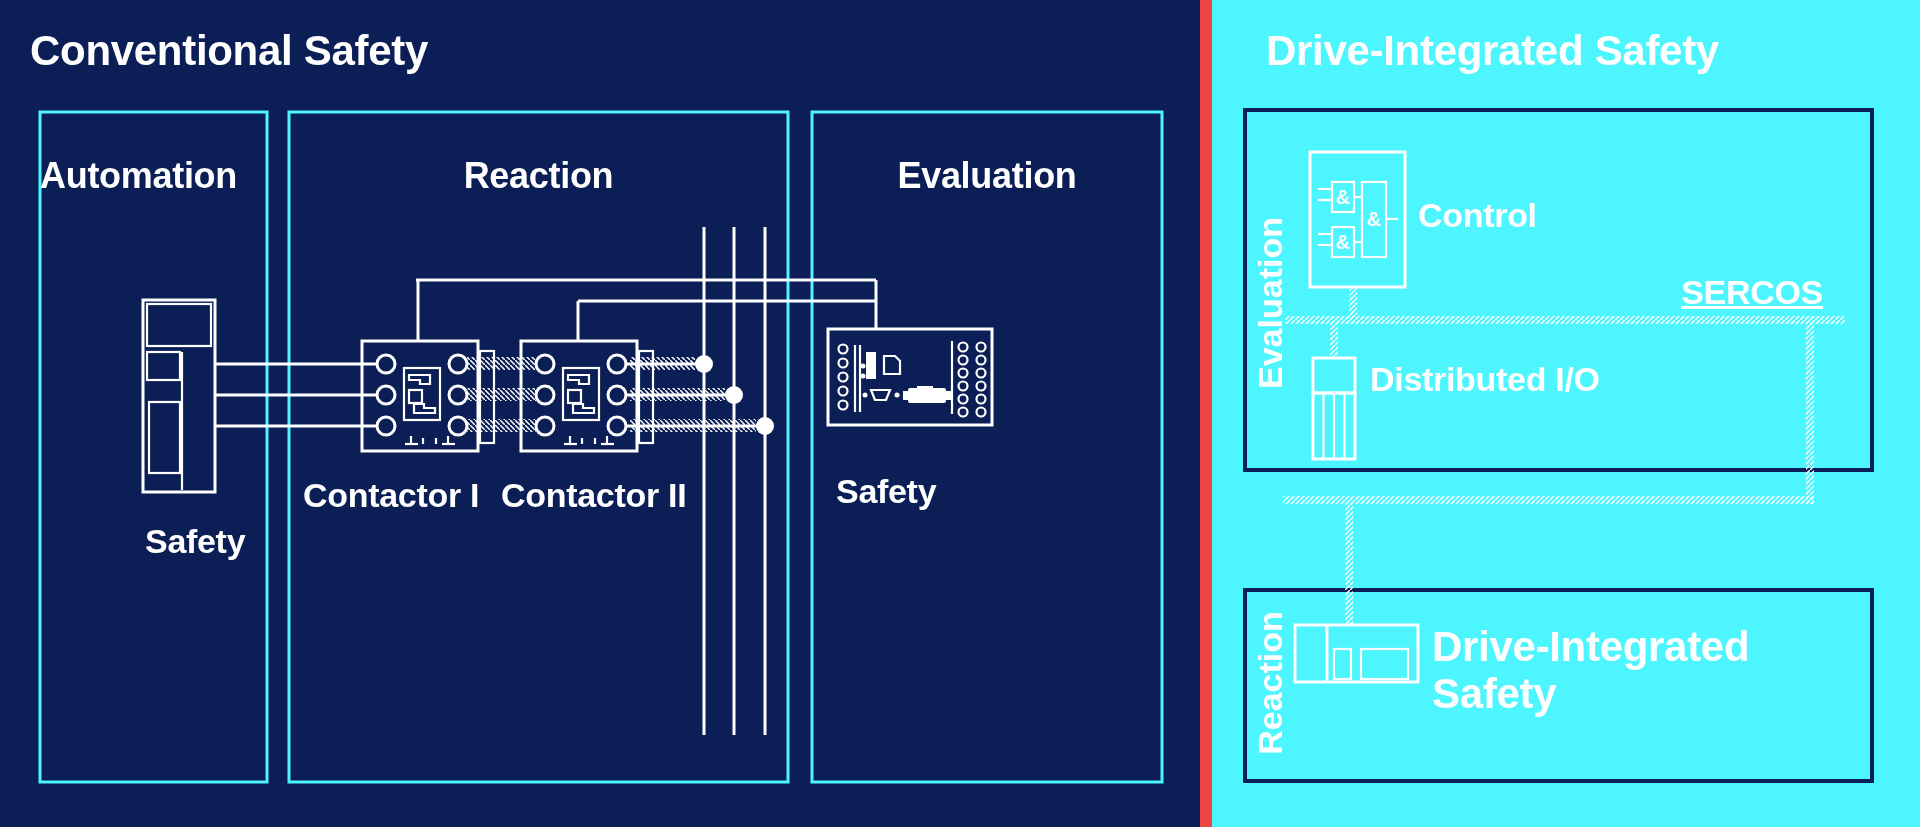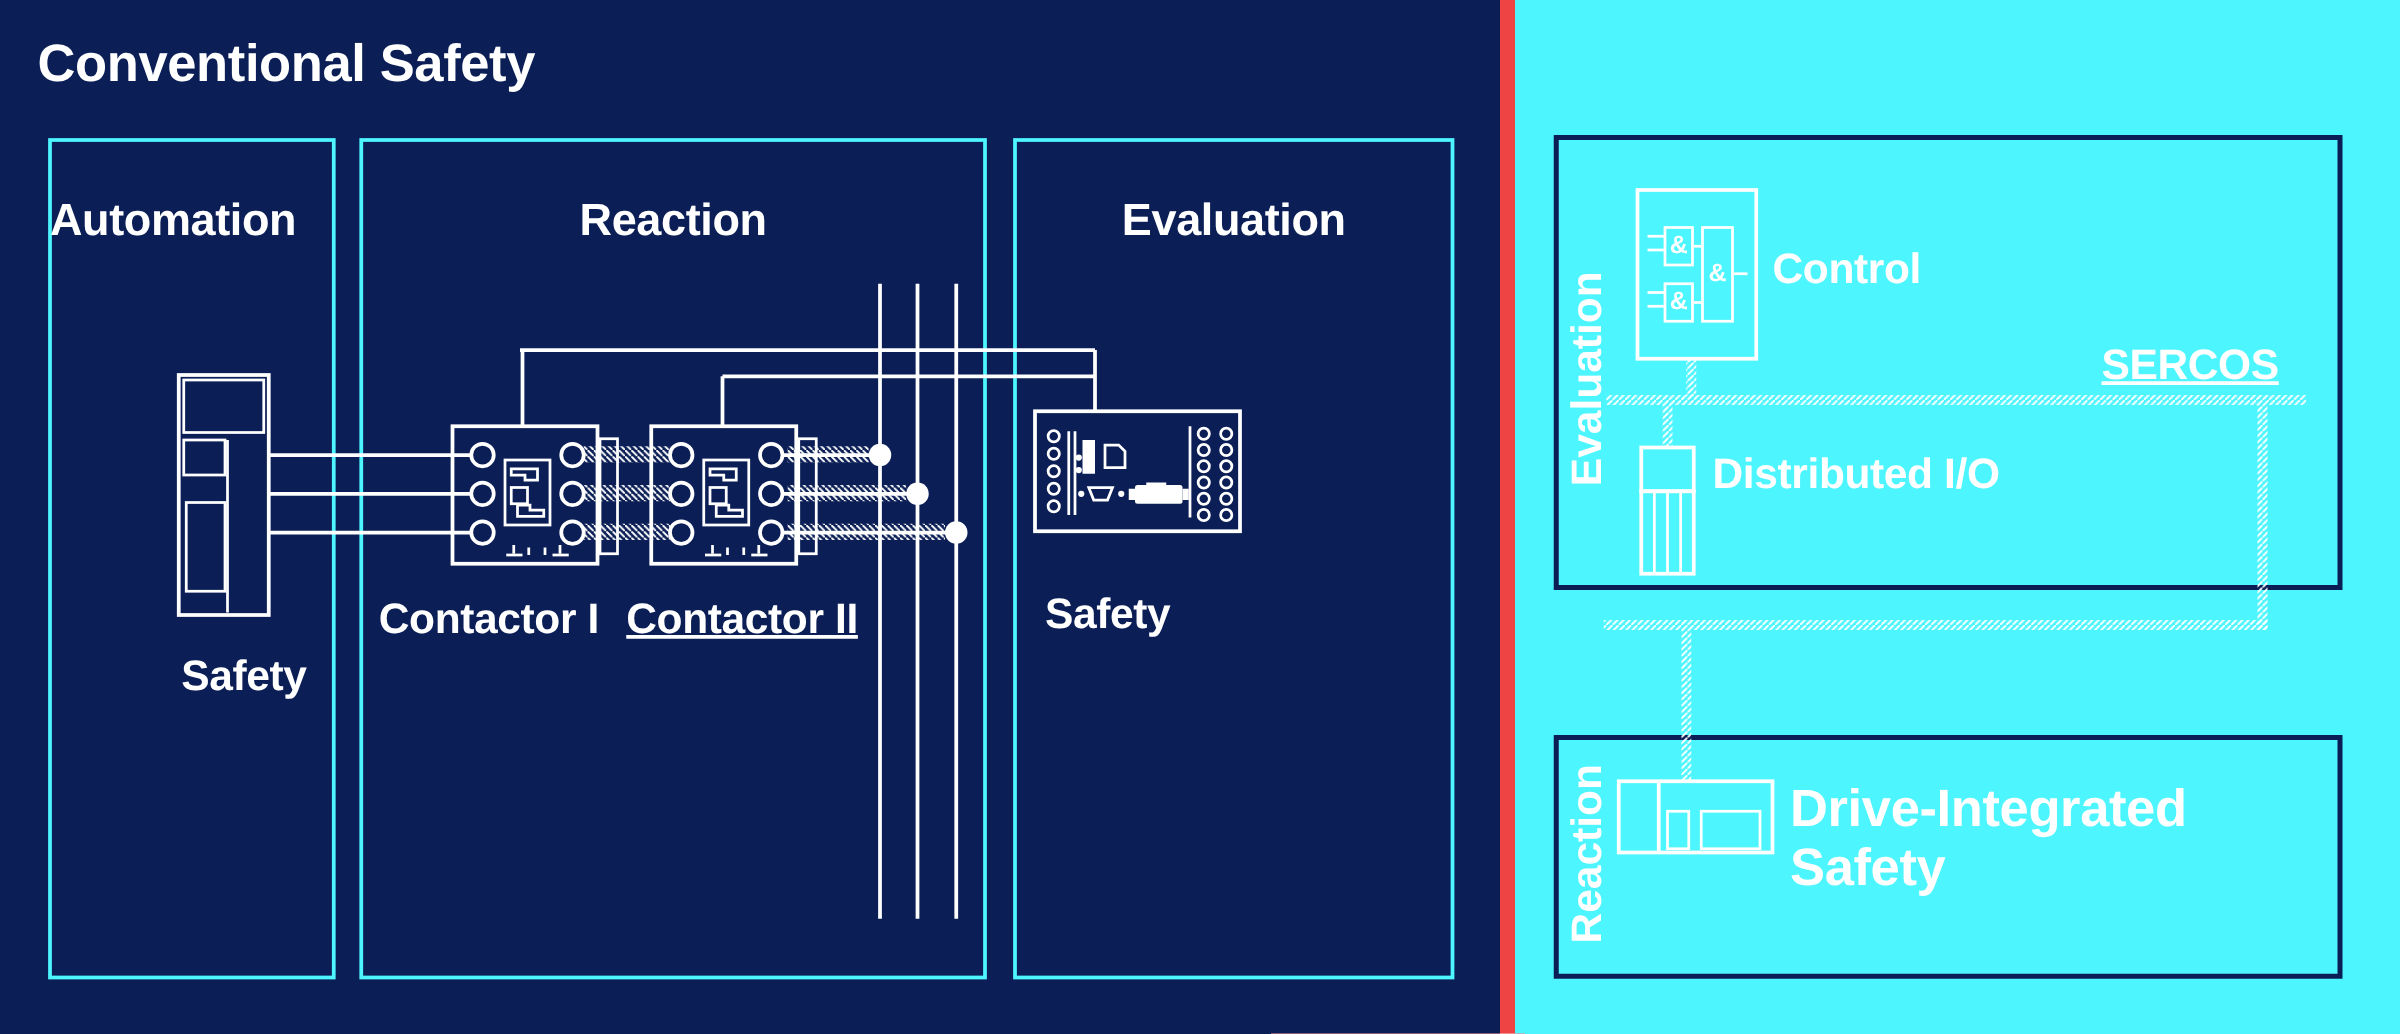--- a/index.html
+++ b/index.html
@@ -224,25 +224,26 @@
       <rect class="wl2" x="1361" y="649" width="47" height="30"></rect>
     </g>
   </svg>
 
   <div class="t" style="left:30px;top:26px;font-size:42px;">Conventional Safety</div>
   <div class="t center" style="left:40px;top:155px;width:184px;font-size:36px;">Automation</div>
   <div class="t center" style="left:289px;top:155px;width:499px;font-size:36px;">Reaction</div>
   <div class="t center" style="left:812px;top:155px;width:350px;font-size:36px;">Evaluation</div>
   <div class="t" style="left:145px;top:521px;font-size:34px;">Safety</div>
   <div class="t" style="left:303px;top:475px;font-size:34px;">Contactor I</div>
-  <div class="t" style="left:501px;top:475px;font-size:34px;text-decoration:underline;">Contactor II</div>
+  <div class="t" style="left:501px;top:475px;font-size:34px;">Contactor II</div>
   <div class="t" style="left:836px;top:471px;font-size:34px;">
     <div>Safety</div>
   </div>
 
+  <div class="t" style="left:1266px;top:26px;font-size:42px;">Drive-Integrated Safety</div>
   <div class="vlabel" style="left:1270px;top:303px;font-size:34px;">Evaluation</div>
   <div class="vlabel" style="left:1270px;top:683px;font-size:34px;">Reaction</div>
   <div class="t" style="left:1418px;top:195px;font-size:34px;">Control</div>
   <div class="t right" style="left:1623px;top:272px;width:200px;font-size:34px;">SERCOS</div>
   <div class="t" style="left:1370px;top:359px;font-size:34px;">Distributed I/O</div>
   <div class="t" style="left:1432px;top:623px;font-size:42px;line-height:1.12;">
     <div>Drive-Integrated</div>
     <div>Safety</div>
   </div>
   <div class="amp" style="left:1343px;top:197px;font-size:20px;">&amp;</div>

